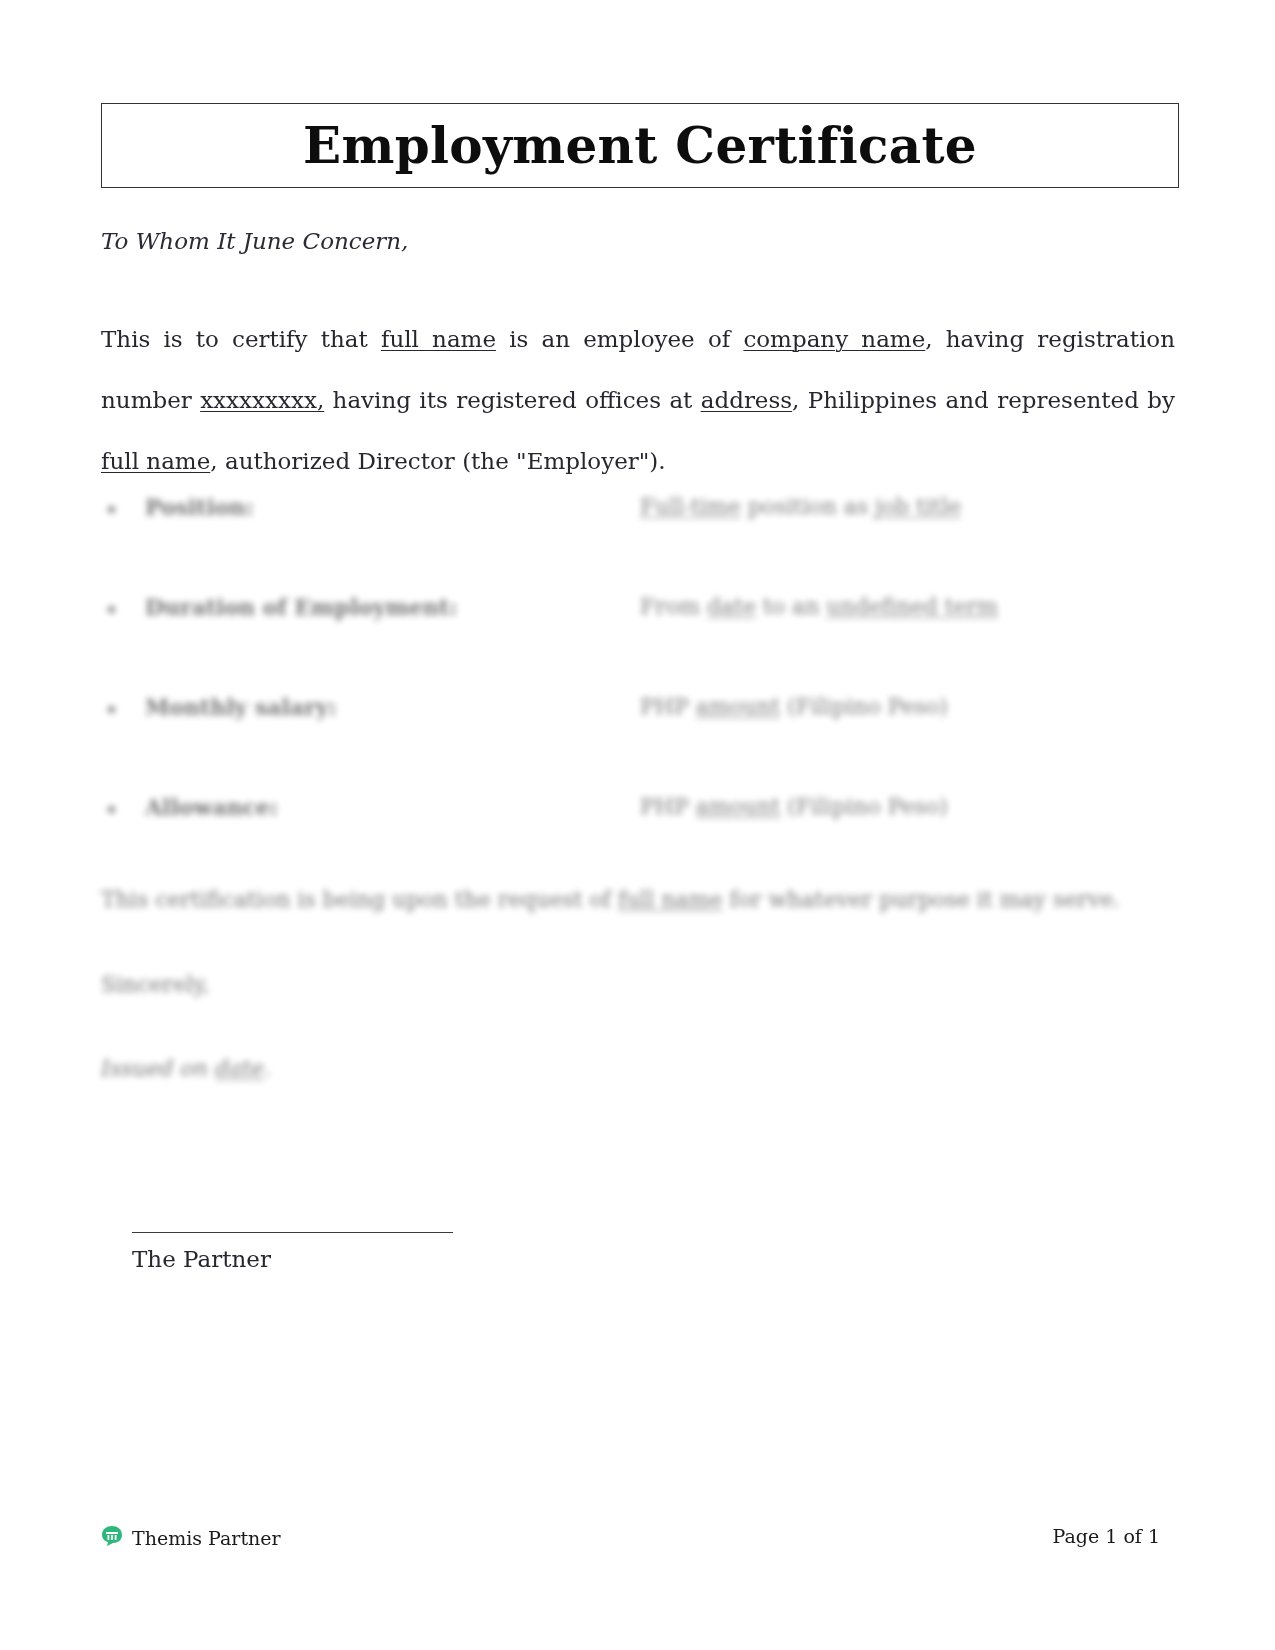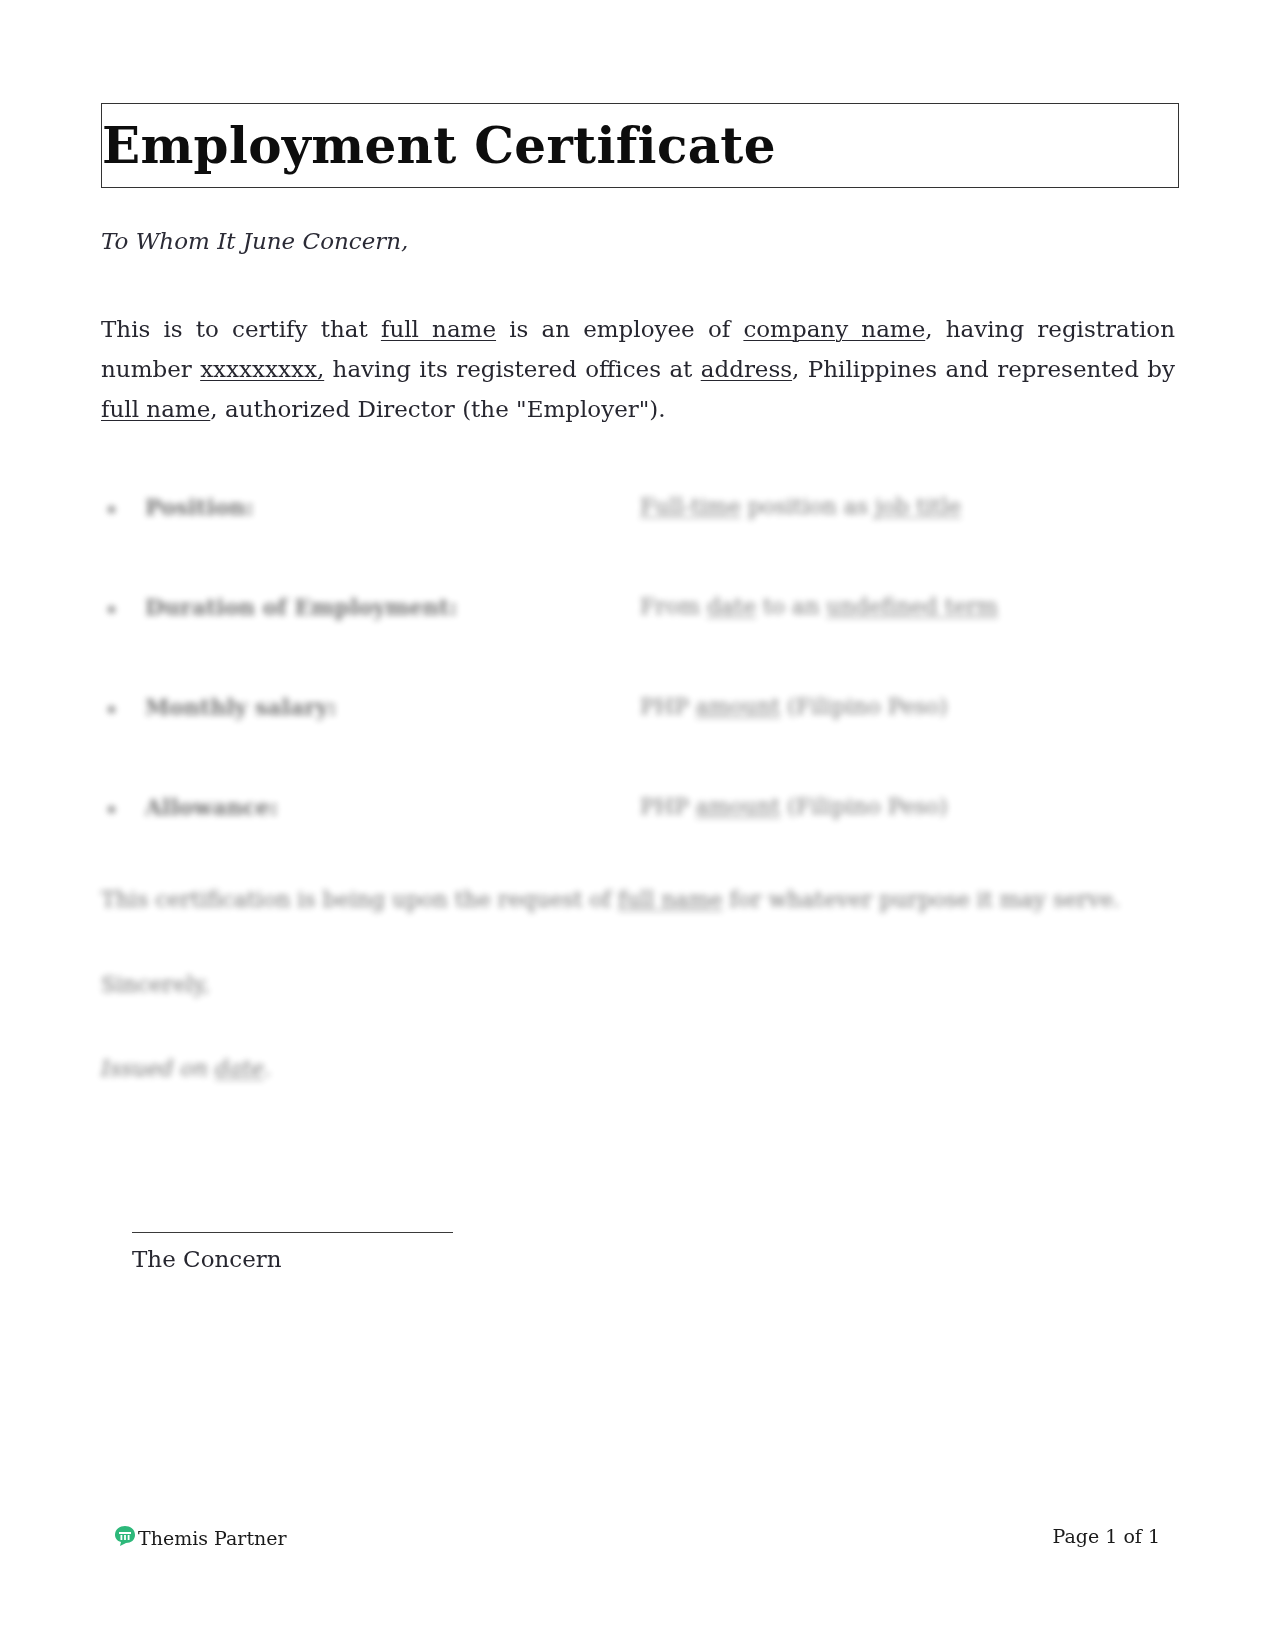--- a/index.html
+++ b/index.html
@@ -1,41 +1,41 @@
 <!DOCTYPE html>
 <html><head>
 <meta charset="utf-8">
 <style>
   html, body { margin: 0; padding: 0; background: #ffffff; }
   body { width: 1275px; height: 1650px; position: relative; overflow: hidden;
          font-family: "DejaVu Serif", "Liberation Serif", serif; color: #1f1f2a; }
   .page { position: absolute; left: 0; top: 0; width: 1275px; height: 1650px; }
   .title-box { position: absolute; left: 101px; top: 103px; width: 1076px; height: 83px;
                border: 1.5px solid #333; box-sizing: content-box; display: flex;
-               align-items: center; }
+               align-items: center; justify-content: center; }
   .title { font-family: "DejaVu Serif", serif; font-weight: bold; font-size: 50px;
            letter-spacing: 0.3px; color: #0d0d0d; }
   .salutation { position: absolute; left: 101px; top: 228px; font-style: italic;
                 font-size: 23px; color: #2a2a35; }
   .para { position: absolute; left: 101px; top: 309px; width: 1074px; font-size: 23px;
-          line-height: 40px; text-align: justify; color: #26262f; }
+          line-height: 61px; text-align: justify; color: #26262f; }
   .u { text-decoration: underline; text-underline-offset: 3px; text-decoration-thickness: 1px; }
   .blurred { filter: blur(3.2px); opacity: 0.62; }
   .bullet-row { position: absolute; left: 101px; width: 1074px; height: 40px; font-size: 22px; }
   .bullet-dot { position: absolute; left: 7px; top: 16px; width: 7px; height: 7px;
                 border-radius: 50%; background: #333; }
   .bullet-label { position: absolute; left: 44px; top: 4px; font-weight: bold; color: #1e1e1e; }
   .bullet-value { position: absolute; left: 539px; top: 4px; color: #2a2a2a; }
   .closing { position: absolute; left: 101px; top: 887px; font-size: 22px; color: #222; }
   .sincerely { position: absolute; left: 101px; top: 972px; font-size: 22px; color: #222; }
   .issued { position: absolute; left: 101px; top: 1056px; font-size: 22px; font-style: italic; color: #222; }
   .sig-line { position: absolute; left: 132px; top: 1232px; width: 321px; height: 0;
               border-top: 1.5px solid #3a3a3a; }
   .sig-name { position: absolute; left: 132px; top: 1246px; font-size: 23px; color: #26262f; }
-  .footer-brand { position: absolute; left: 113px; top: 1525px; display: flex; align-items: center; gap: 1px; text-align: center; }
+  .footer-brand { position: absolute; left: 100px; top: 1525px; display: flex; align-items: center; gap: 8px; text-align: center; }
   .brand-name { font-size: 19px; color: #1a1a1a; font-family: "DejaVu Serif", serif; }
   .page-num { position: absolute; right: 115px; top: 1525px; font-size: 19px; color: #1a1a1a; text-align: right; }
 </style>
 </head>
 <body>
 
 <div class="page">
 
   <div class="title-box">
     <span class="title">Employment Certificate</span>
@@ -68,21 +68,21 @@
     </div>
 
     <div class="closing"><span>This certification is being upon the request of </span><span class="u">full name</span><span> for whatever purpose it may serve.</span></div>
 
     <div class="sincerely">Sincerely,</div>
 
     <div class="issued"><span>Issued on </span><span class="u">date</span><span>.</span></div>
   </div>
 
   <div class="sig-line"></div>
-  <div class="sig-name">The Concern</div>
+  <div class="sig-name">The Partner</div>
 
   <div class="footer-brand">
     <span>
       <svg width="24" height="22" viewBox="0 0 24 22">
         <path d="M2 10 C2 4 7 1 12 1 C17 1 22 4 22 10 C22 15 18 18 13 18 L7 21 L8 17 C4 16 2 13 2 10 Z" fill="#2db87a"></path>
         <rect x="6" y="7" width="12" height="2" fill="#ffffff"></rect>
         <rect x="7.5" y="10" width="1.8" height="5" fill="#ffffff"></rect>
         <rect x="11.1" y="10" width="1.8" height="5" fill="#ffffff"></rect>
         <rect x="14.7" y="10" width="1.8" height="5" fill="#ffffff"></rect>
       </svg>

